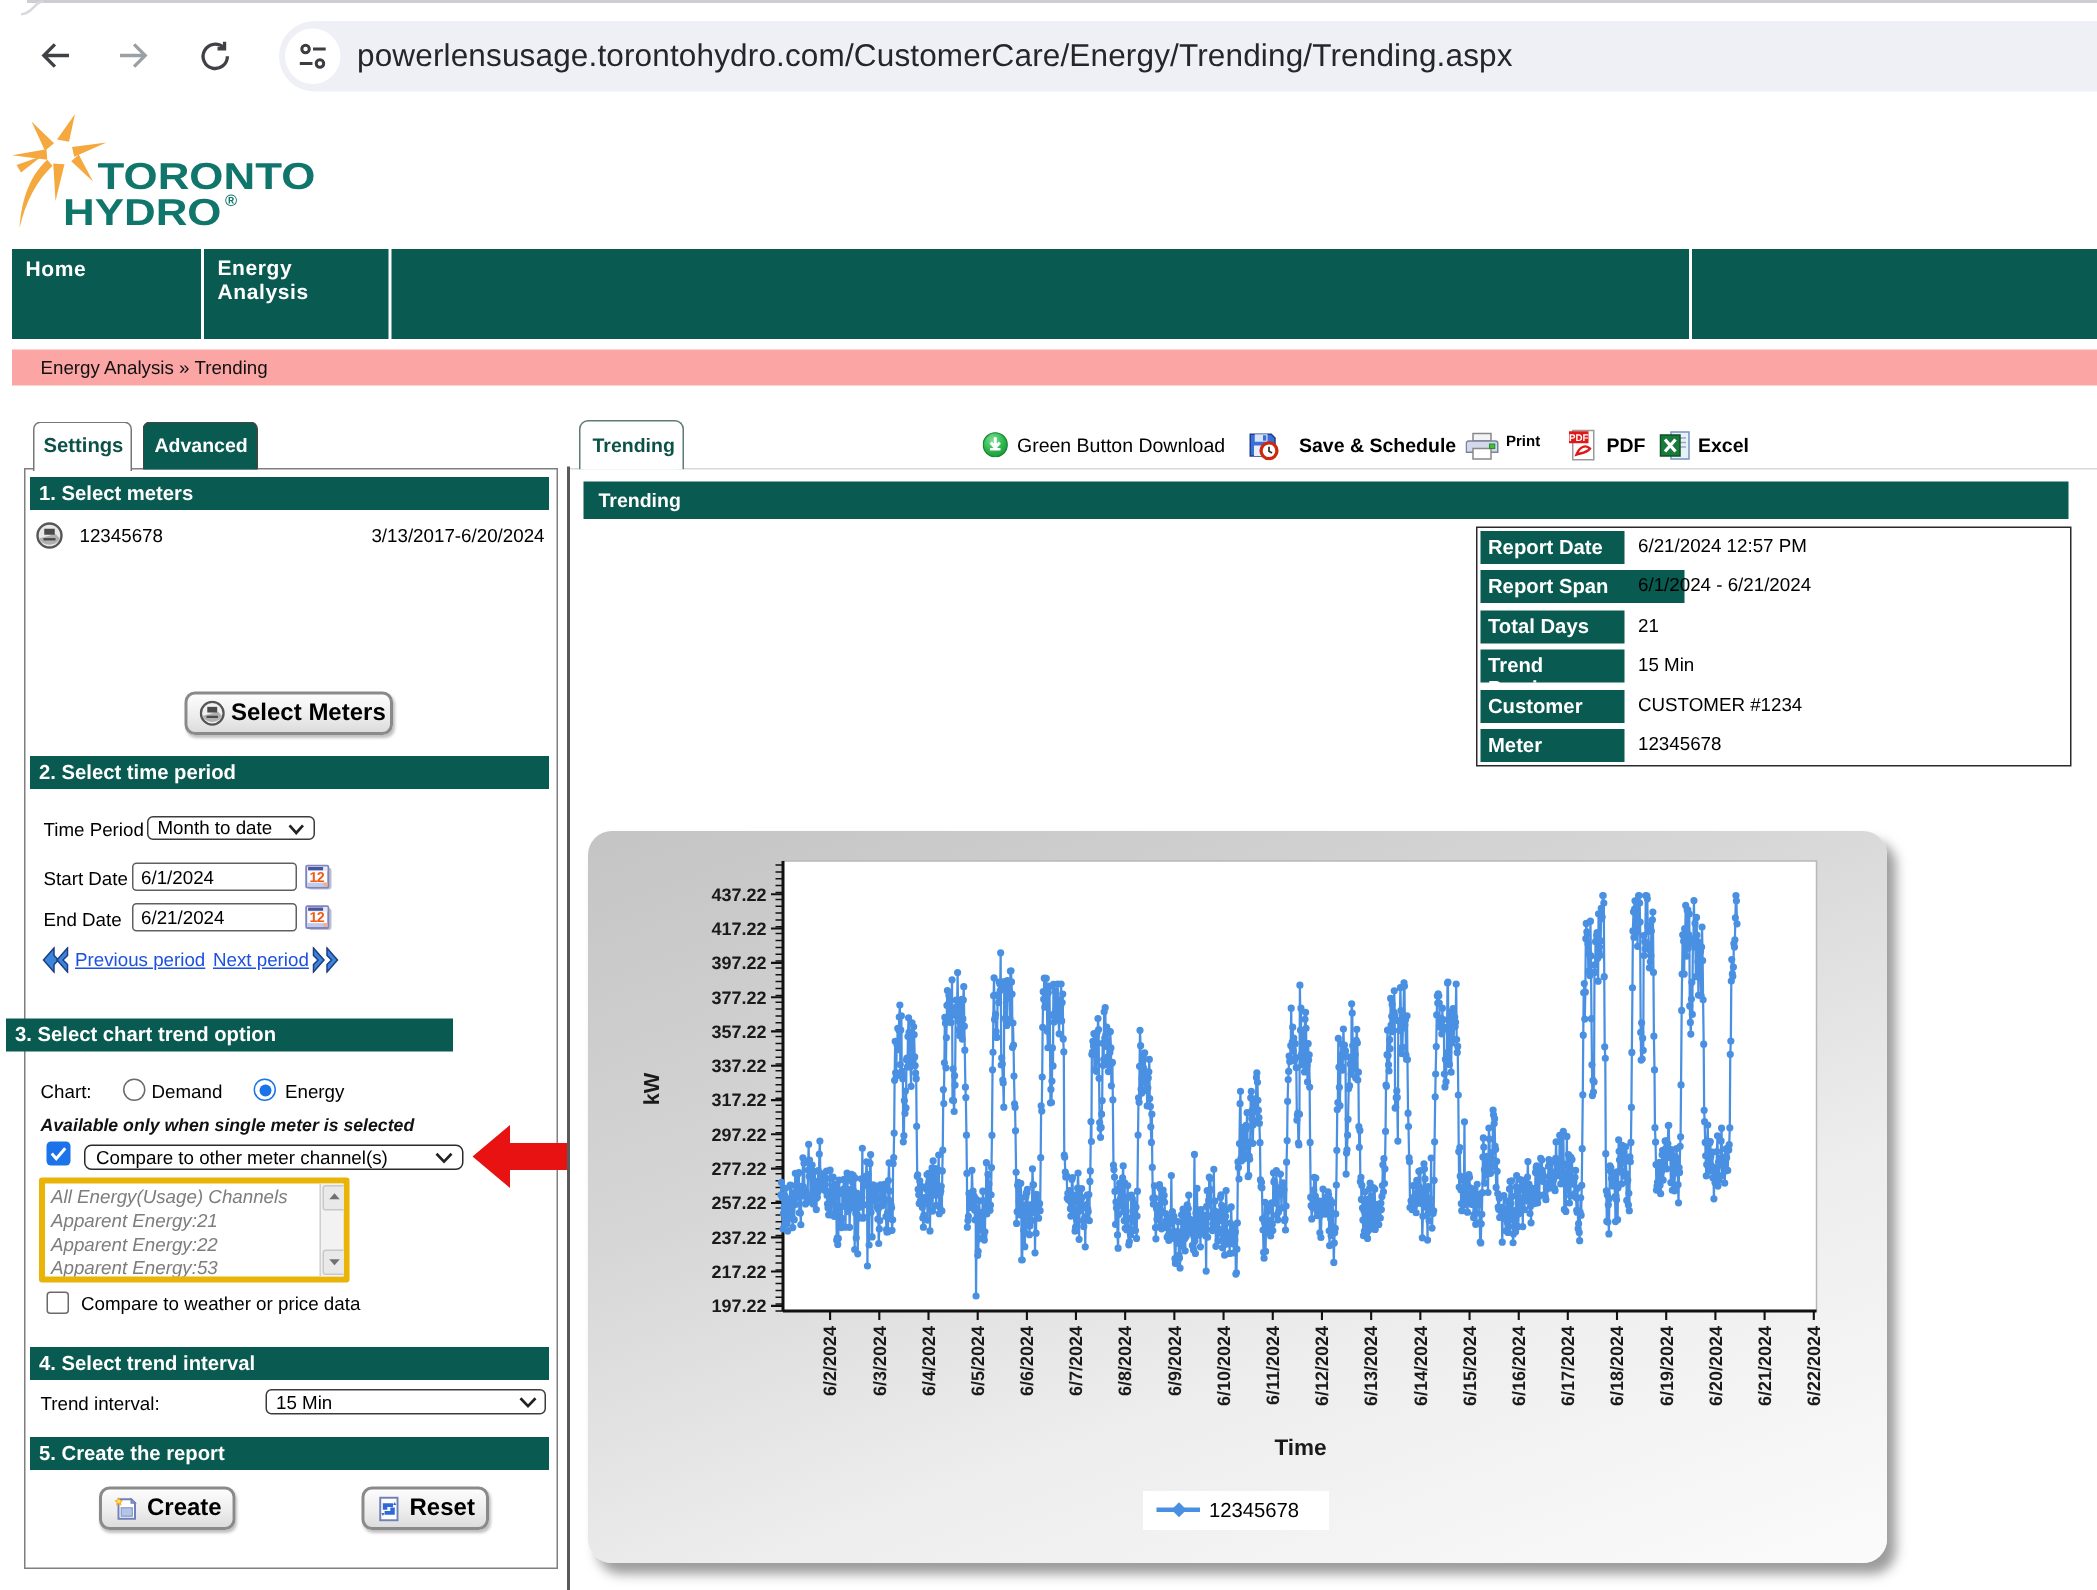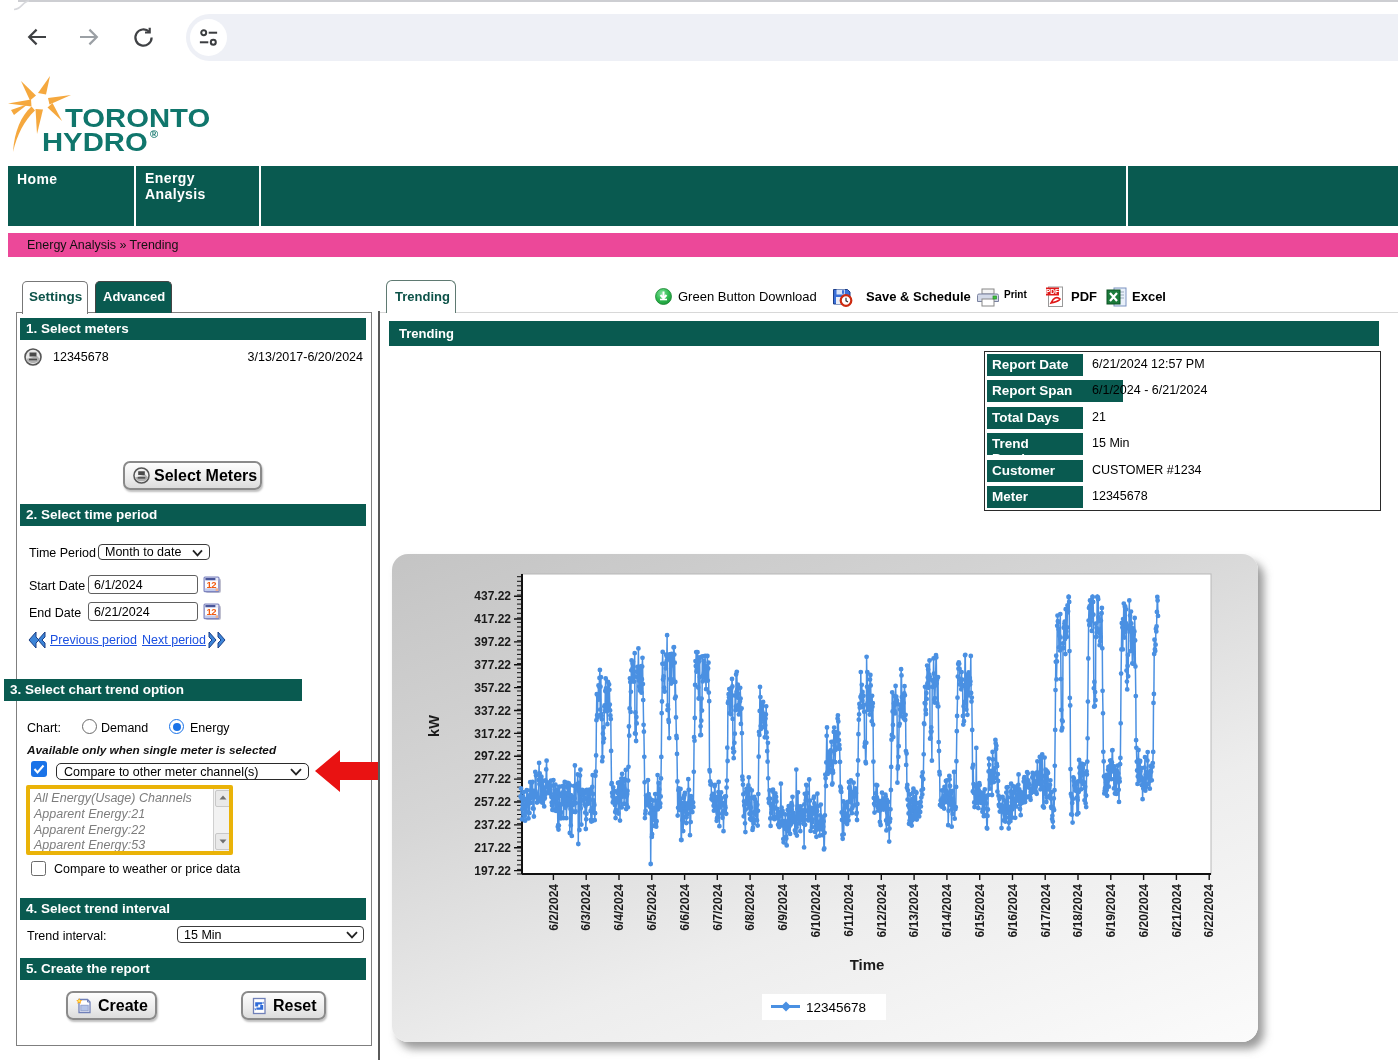--- a/index.html
+++ b/index.html
@@ -31,20 +31,21 @@
   </svg>
 
   <div class="abs" style="left:186px;top:14px;width:1220px;height:47px;background:#eef0f6;border-radius:24px 0 0 24px;"></div>
   <div class="abs" style="left:190px;top:19px;width:37px;height:37px;background:#fff;border-radius:50%;"></div>
   <svg class="abs" style="left:197px;top:26px;" width="23" height="23" viewBox="0 0 24 24">
     <circle cx="7" cy="7" r="2.6" fill="none" stroke="#3b3d40" stroke-width="2.1"></circle>
     <line x1="12.2" y1="7" x2="21" y2="7" stroke="#3b3d40" stroke-width="2.1"></line>
     <circle cx="17" cy="17" r="2.6" fill="none" stroke="#3b3d40" stroke-width="2.1"></circle>
     <line x1="3" y1="17" x2="11.8" y2="17" stroke="#3b3d40" stroke-width="2.1"></line>
   </svg>
+  <div class="abs" style="left:238px;top:26px;font-size:21px;color:#23262b;letter-spacing:0.1px;">powerlensusage.torontohydro.com/CustomerCare/Energy/Trending/Trending.aspx</div>
 </div>
 
 <div class="abs" style="left:0;top:0;width:420px;height:166px;">
   <svg class="abs" style="left:0px;top:70px;" width="80" height="90" viewBox="0 0 80 90">
     <g fill="#f5a83e">
       <path d="M50 6 L46 24.5 L38 23 Z"></path>
       <path d="M21 11 L36 25.5 L30 30.5 Z"></path>
       <path d="M8 33.5 L31 29.5 L31.5 36.5 Z"></path>
       <path d="M71 25 L48 28 L49.5 34.5 Z"></path>
       <path d="M62 51 L47.5 37.5 L52.5 33 Z"></path>
@@ -62,21 +63,21 @@
   <div class="grbar" style="left:0;top:0;width:126px;height:60px;font-size:14px;letter-spacing:0.4px;">
       <span style="position:absolute;left:9px;top:5px;">Home</span>
     </div>
   <div class="grbar" style="left:128px;top:0;width:123px;height:60px;font-size:14px;letter-spacing:0.4px;">
       <span style="position:absolute;left:9px;top:5px;line-height:15.5px;">Energy<br>Analysis</span>
     </div>
   <div class="grbar" style="left:253px;top:0;width:865px;height:60px;"></div>
   <div class="grbar" style="left:1120px;top:0;width:270px;height:60px;"></div>
 </div>
 
-<div class="abs" style="left:8px;top:233px;width:1390px;height:24px;background:#ec4899;">
+<div class="abs" style="left:8px;top:233px;width:1390px;height:24px;background:#fca5a5;">
   <div class="abs" style="left:19px;top:5px;font-size:12.5px;color:#111;">Energy Analysis » Trending</div>
 </div>
 
 <div class="abs" style="left:16px;top:312px;width:354px;height:732px;border:1px solid #7f7f7f;background:#fff;"></div>
 
 <div class="abs" style="left:22px;top:281px;width:64px;height:32px;background:#fff;border:1.4px solid #777;border-bottom:none;border-radius:5px 5px 0 0;z-index:5;">
   <div class="abs" style="left:6px;top:7px;font-size:13.5px;font-weight:bold;color:#0c5248;">Settings</div>
 </div>
 <div class="abs" style="left:95px;top:281px;width:75px;height:31px;background:#095a50;border:1.4px solid #444;border-bottom:none;border-radius:5px 5px 0 0;">
   <div class="abs" style="left:7px;top:7px;font-size:13px;font-weight:bold;color:#fff;">Advanced</div>

